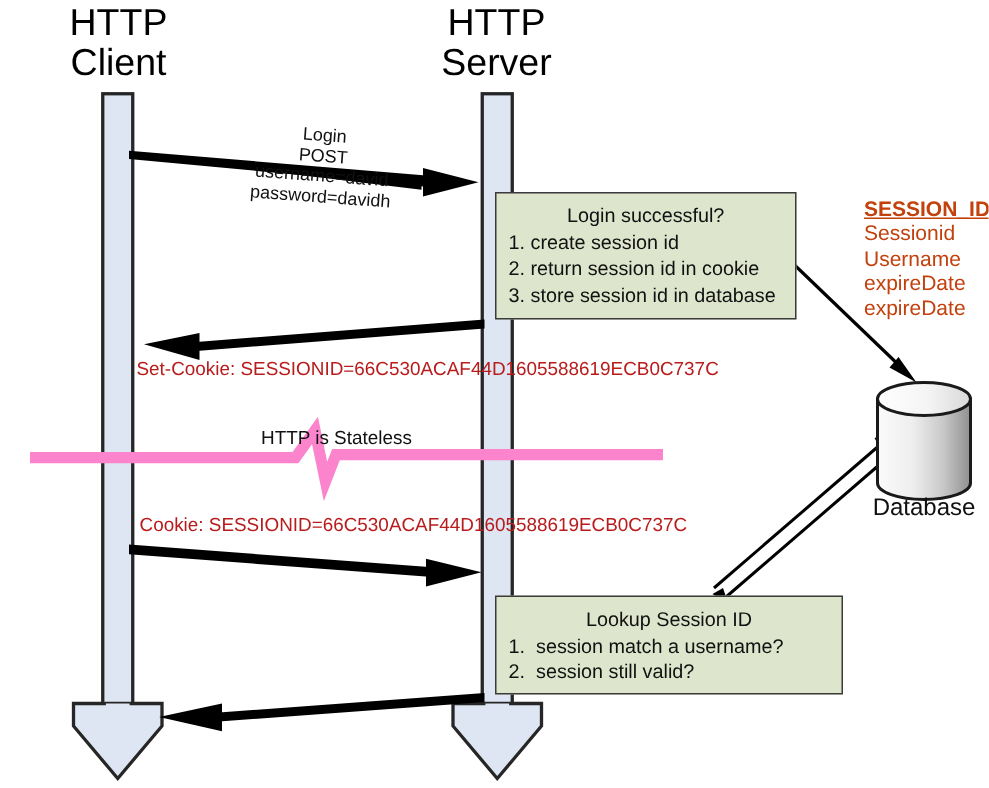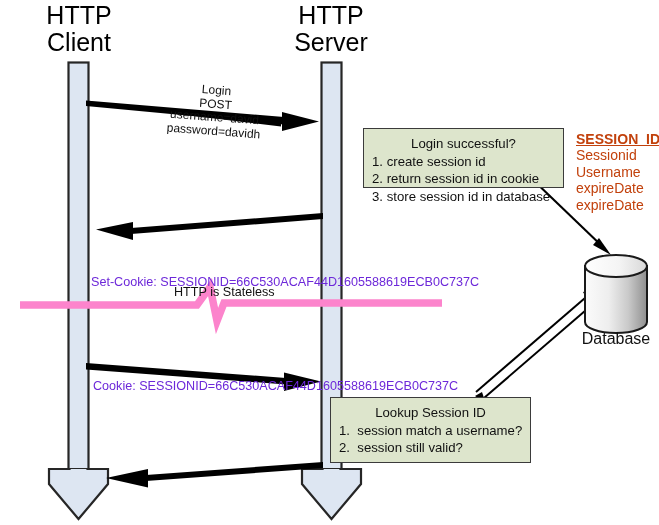--- a/index.html
+++ b/index.html
@@ -19,21 +19,21 @@
   }
 
   .note-box{
     background:#dde5cc;border:1px solid #3b3b3b;box-sizing:border-box;
     font-size:13.2px;line-height:17.5px;color:#111;
   }
   .note-title{text-align:center;display:block;}
   .note-line{display:block;white-space:pre;}
 
   .msg-label{
-    font-size:12.6px;line-height:15px;color:#6d28d9;white-space:nowrap;margin-top:36px;
+    font-size:12.6px;line-height:15px;color:#b91c1c;white-space:nowrap;
   }
 
   .rot-label{
     font-size:12px;line-height:13.6px;text-align:center;color:#111;
     transform:rotate(4.2deg);transform-origin:50% 50%;white-space:pre-line;
   }
 
   .sess-block{font-size:14px;line-height:16.4px;color:#c2410c;}
   .sess-head{font-weight:bold;text-decoration:underline;display:block;}
   .sess-row{display:block;white-space:pre;}
@@ -127,28 +127,28 @@
 username=david
 password=davidh</div>
 
   <div class="abs msg-label" style="left:75px;top:239px;">Set-Cookie: SESSIONID=66C530ACAF44D1605588619ECB0C737C</div>
 
   <div class="abs msg-label" style="left:77px;top:343px;">Cookie: SESSIONID=66C530ACAF44D1605588619ECB0C737C</div>
 
 
   <div class="abs stateless-label" style="left:158px;top:285px;">HTTP is Stateless</div>
 
-  <div class="abs note-box" style="left:314px;top:128px;width:201px;height:60px;padding:6px 8px 0 8px;margin-left:33px;">
+  <div class="abs note-box" style="left:314px;top:128px;width:201px;height:85px;padding:6px 8px 0 8px;">
     <span class="note-title">Login successful?</span>
     <span class="note-line">1. create session id</span>
     <span class="note-line">2. return session id in cookie</span>
     <span class="note-line">3. store session id in database</span>
   </div>
 
-  <div class="abs note-box" style="left:314px;top:397px;width:201px;height:66px;padding:6px 8px 0 8px;">
+  <div class="abs note-box" style="left:314px;top:397px;width:232px;height:66px;padding:6px 8px 0 8px;">
     <span class="note-title">Lookup Session ID</span>
     <span class="note-line">1.  session match a username?</span>
     <span class="note-line">2.  session still valid?</span>
   </div>
 
   <div class="abs sess-block" style="left:560px;top:131px;width:99px;">
     <span class="sess-head">SESSION_ID</span>
     <span class="sess-row">Sessionid</span>
     <span class="sess-row">Username</span>
     <span class="sess-row">expireDate</span>

